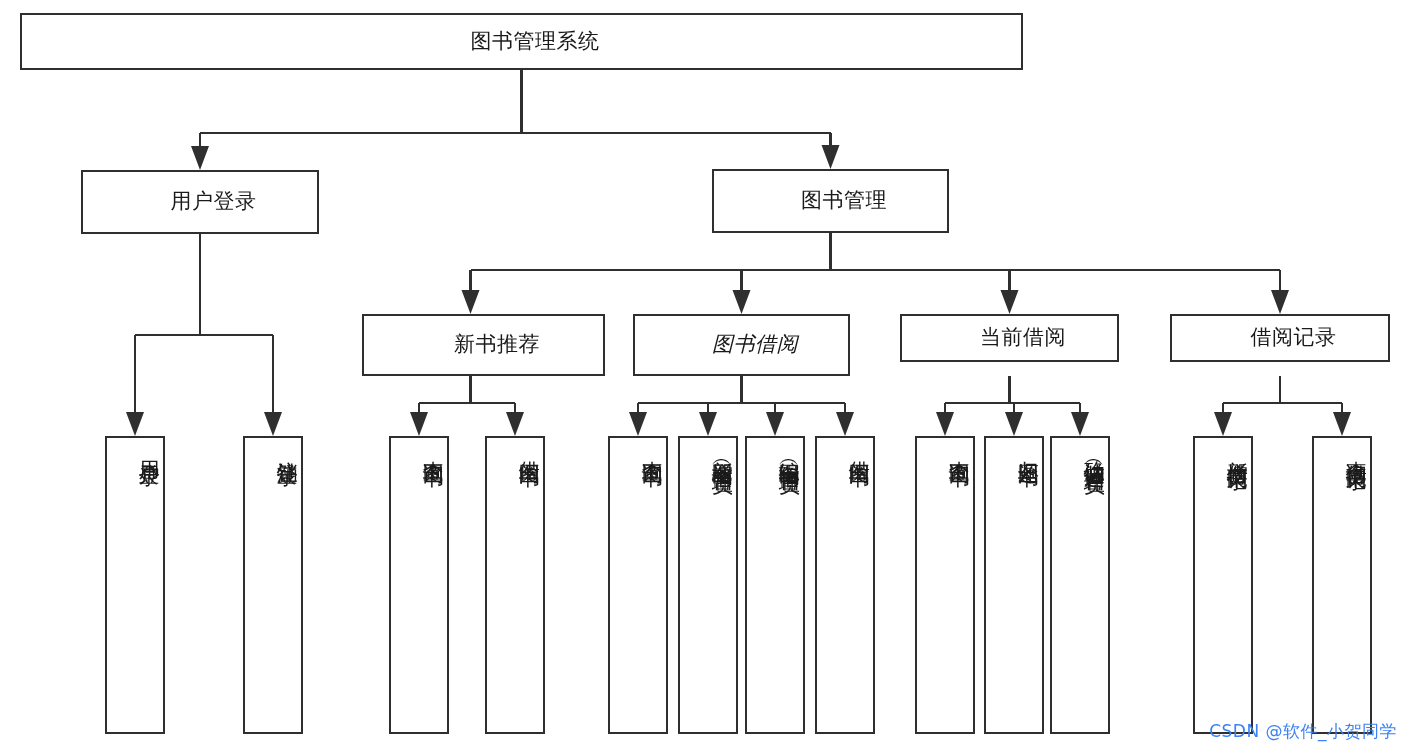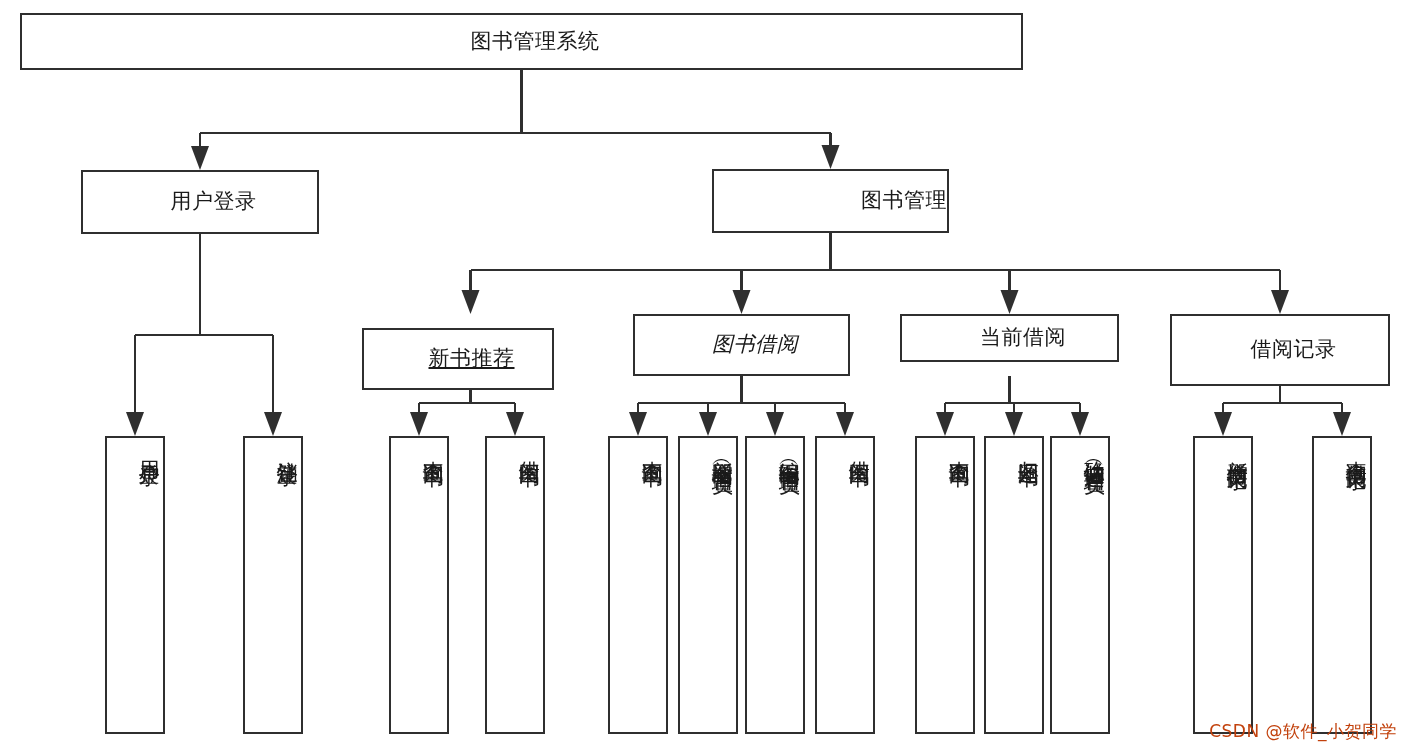--- a/index.html
+++ b/index.html
@@ -58,21 +58,21 @@
     font-size: 21px;
     line-height: 1.02;
     letter-spacing: 2px;
     white-space: pre;
   }
   #watermark {
     position: absolute;
     right: 8px;
     bottom: 4px;
     font-size: 17px;
-    color: #c2410c;
+    color: #3b82f6;
     letter-spacing: 0.5px;
     white-space: nowrap;
     user-select: none;
   }
 </style>
 </head>
 <body>
 
 <div id="diagram-root">
 
@@ -131,34 +131,34 @@
       <path d="M 1333 412 L 1351 412 L 1342 436 Z" fill="#2f2f2f"></path>
     </svg>
 
   <div class="node horizontal" style="left:20px;  top:13px;  width:1003px; height:57px;">
     <span class="node-label">图书管理系统</span>
   </div>
 
   <div class="node horizontal" style="left:81px;  top:170px; width:238px; height:64px;">
     <span class="node-label">用户登录</span>
   </div>
-  <div class="node horizontal" style="left:712px; top:169px; width:237px; height:64px;justify-content:flex-end;">
+  <div class="node horizontal" style="left:712px; top:169px; width:237px; height:64px;">
     <span class="node-label">图书管理</span>
   </div>
 
-  <div class="node horizontal" style="left:362px;  top:328px; width:192px; height:62px;text-decoration:underline;">
+  <div class="node horizontal" style="left:362px;  top:314px; width:243px; height:62px;">
     <span class="node-label">新书推荐</span>
   </div>
   <div class="node horizontal" style="left:633px;  top:314px; width:217px; height:62px;font-style:italic;">
     <span class="node-label">图书借阅</span>
   </div>
   <div class="node horizontal" style="left:900px;  top:314px; width:219px; height:48px;">
     <span class="node-label">当前借阅</span>
   </div>
-  <div class="node horizontal" style="left:1170px; top:314px; width:220px; height:72px;">
+  <div class="node horizontal" style="left:1170px; top:314px; width:220px; height:48px;">
     <span class="node-label">借阅记录</span>
   </div>
 
   <div class="node vertical" style="left:105px; top:436px; width:60px; height:298px;">
     <span class="node-label">用户登录</span>
   </div>
   <div class="node vertical" style="left:243px; top:436px; width:60px; height:298px;">
     <span class="node-label">注销登录</span>
   </div>
 

